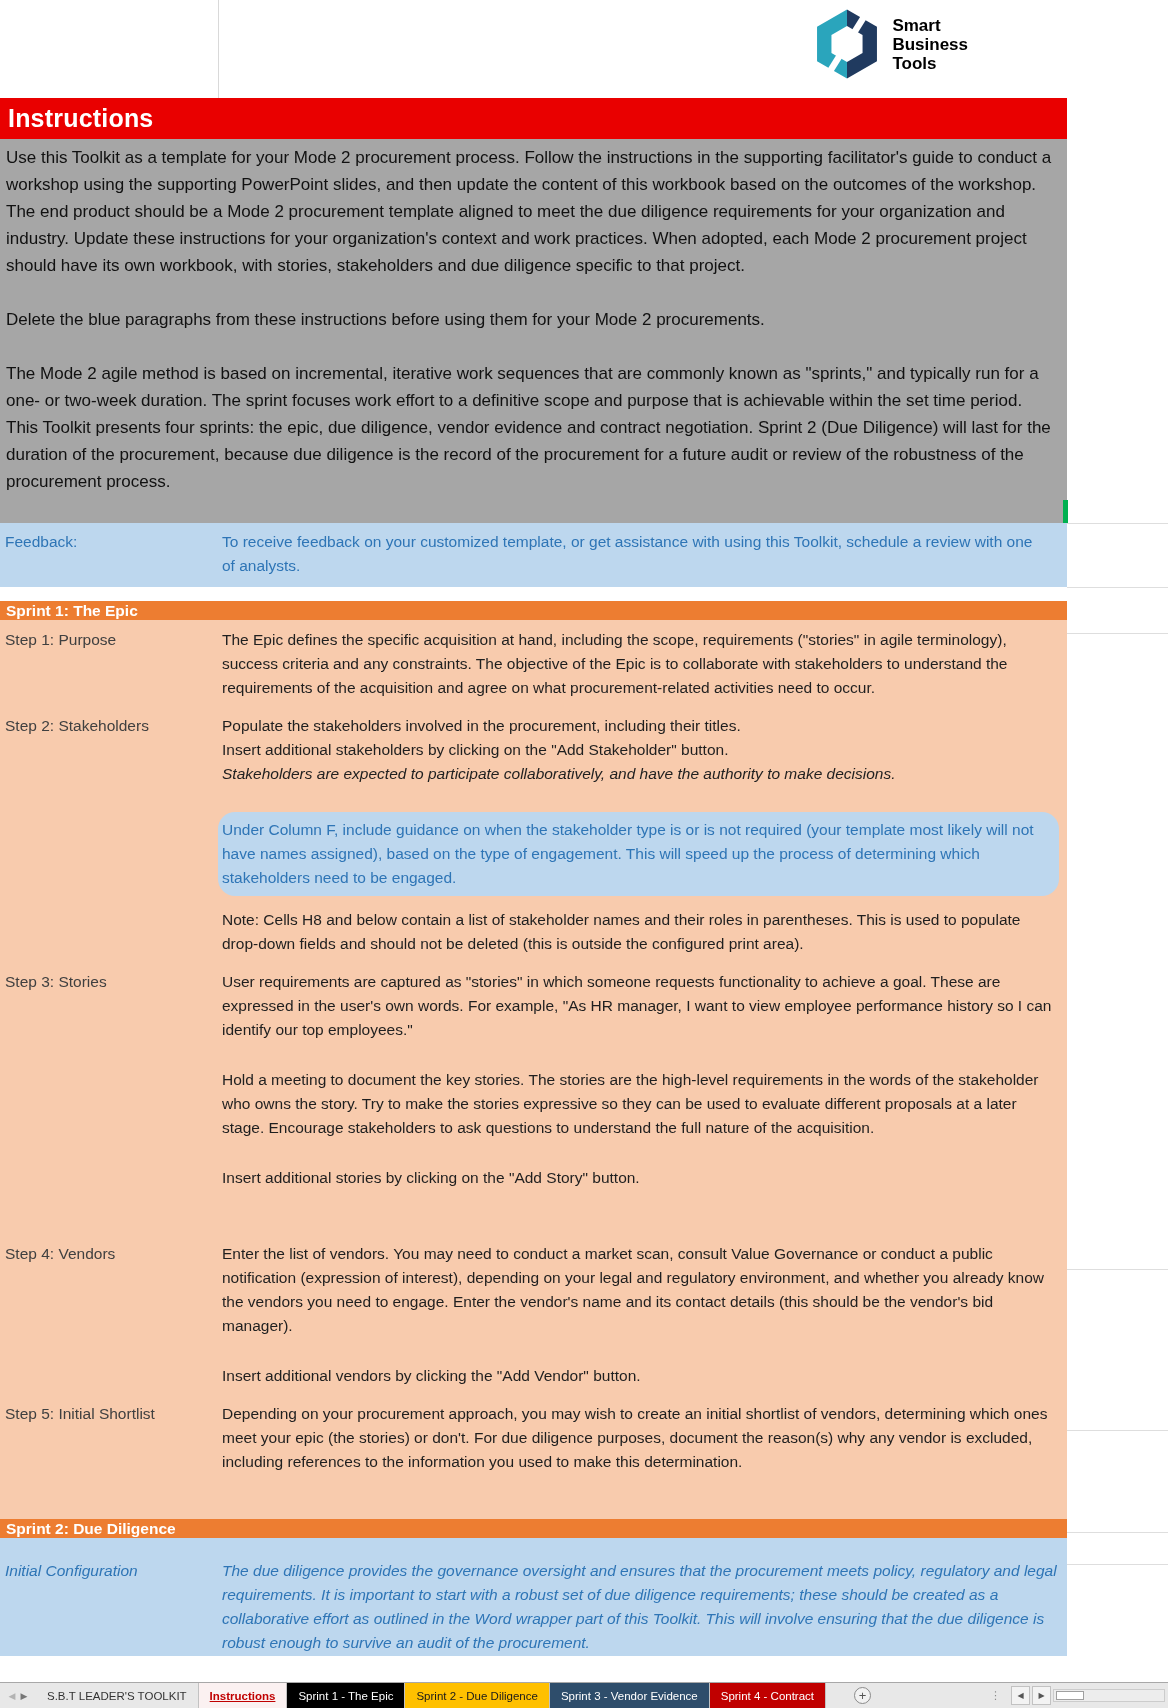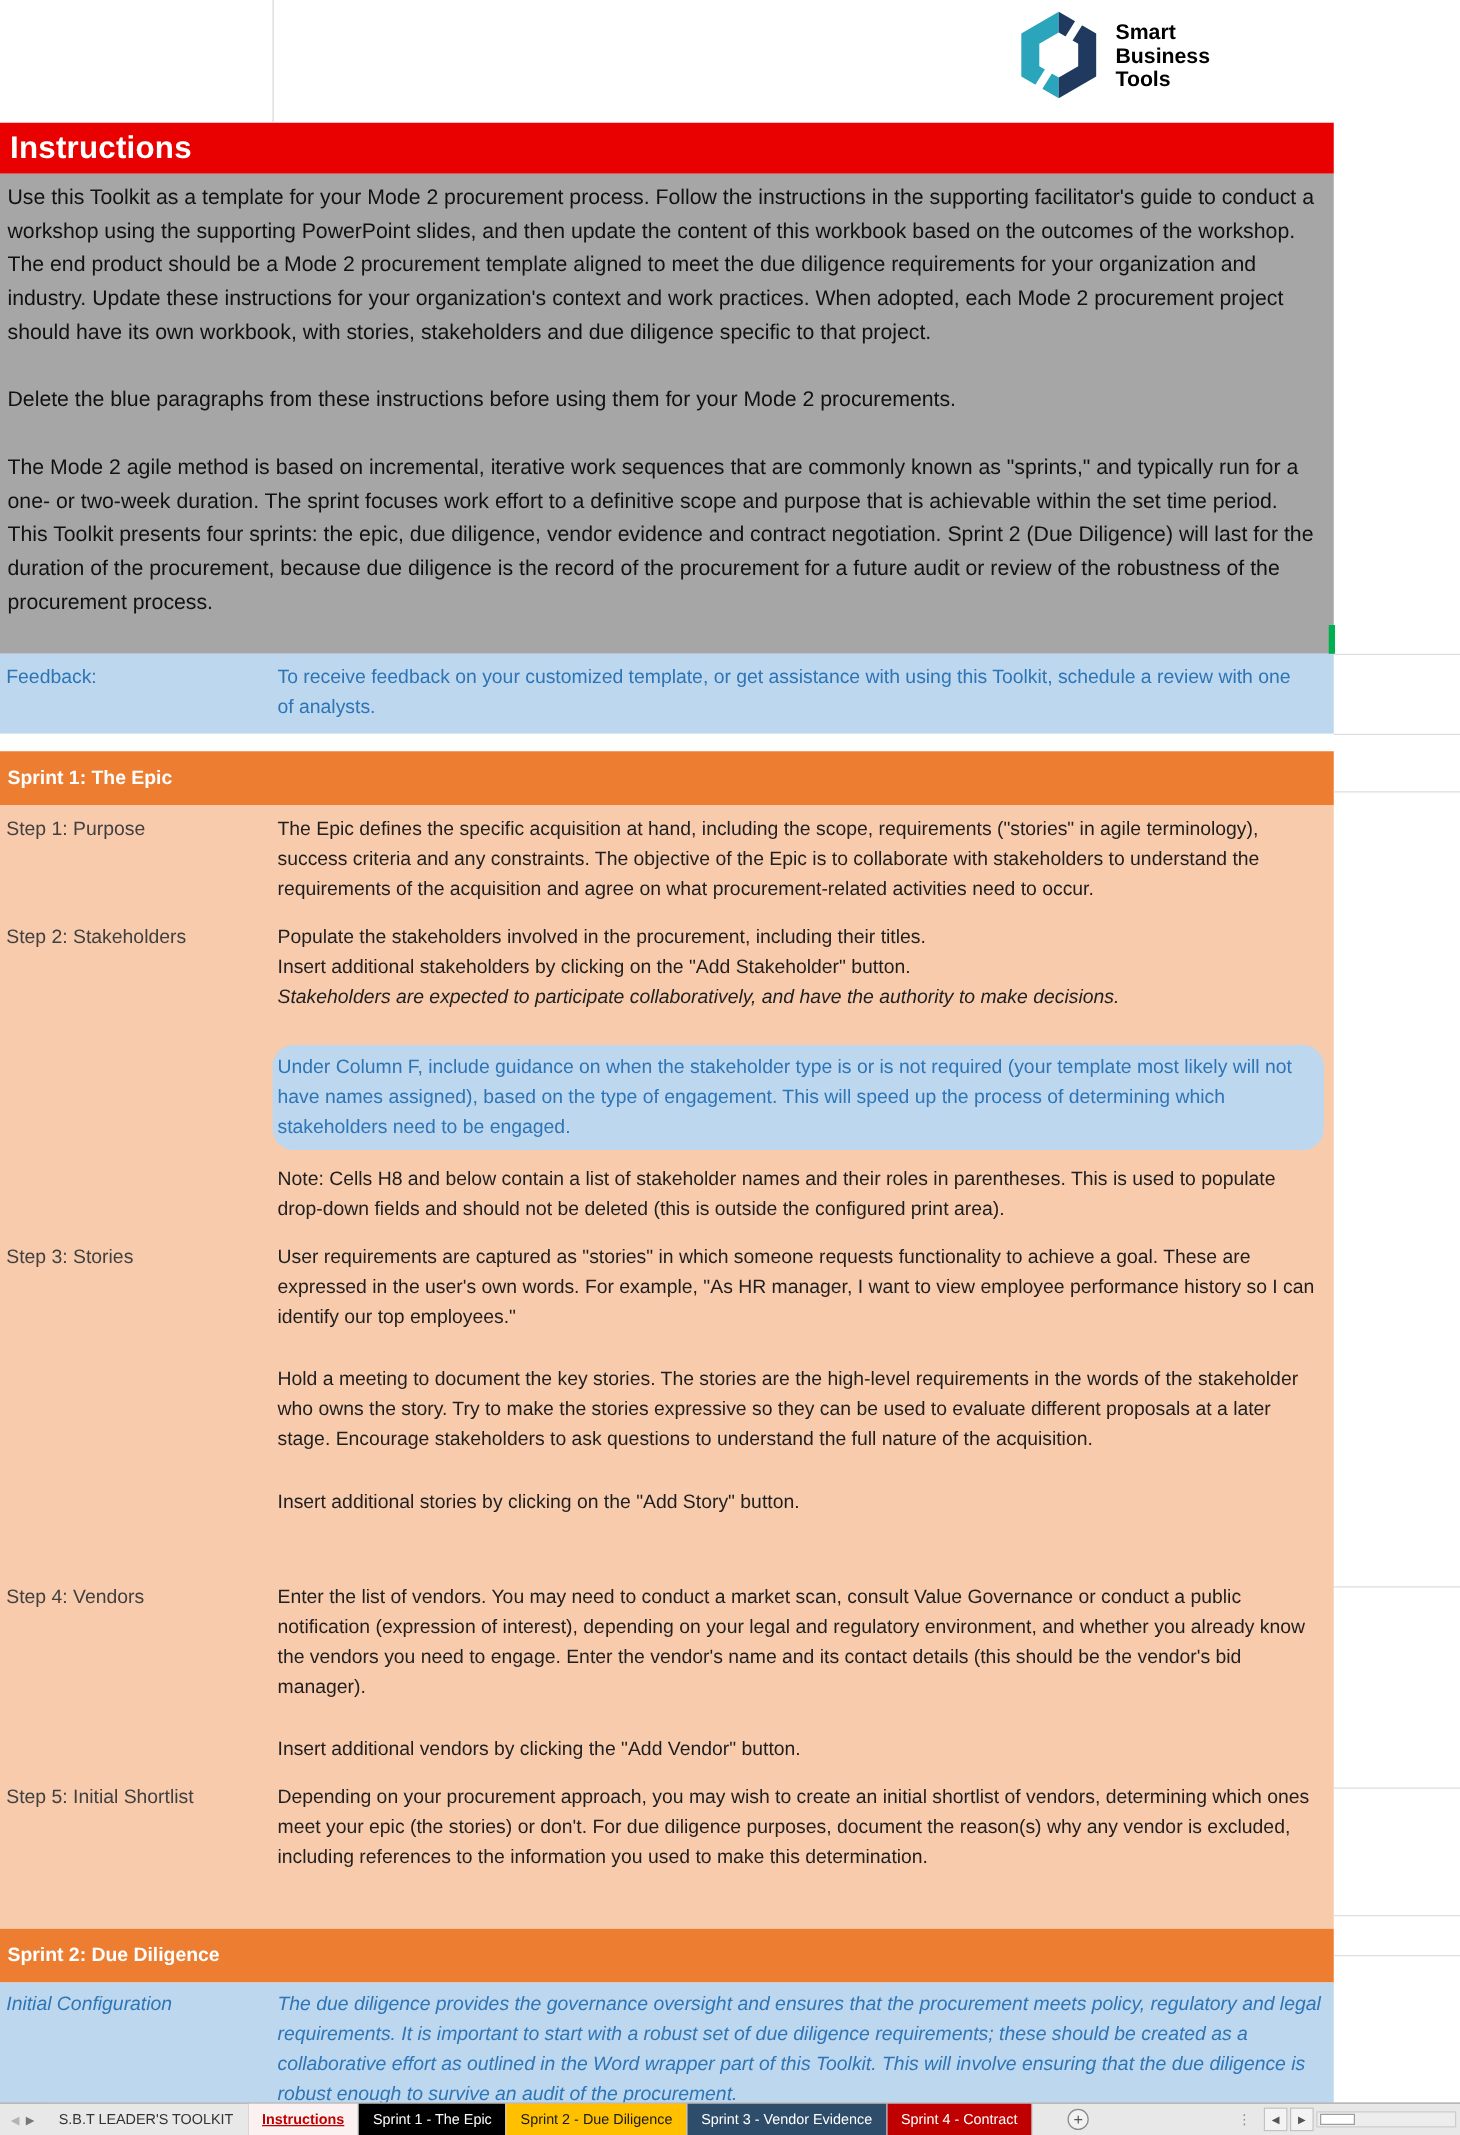--- a/index.html
+++ b/index.html
@@ -32,25 +32,25 @@
 
   
   .feedback-row { width:1067px; height:64px; background:var(--blue_fill); color:var(--blue_text);
                   display:flex; font-size:15.5px; line-height:24px; padding-top:7px; }
   .feedback-label { width:222px; padding-left:5px; flex-shrink:0; }
   .feedback-text { flex:1; padding-right:19px; }
 
   .row-spacer { width:1067px; height:14px; background:#fff; }
 
   
-  .sprint-bar { width:1067px; height:43px; background:var(--sprint_orange); color:#fff;
+  .sprint-bar { width:1067px; height:19px; background:var(--sprint_orange); color:#fff;
                 display:flex; align-items:center; padding-left:6px; font-weight:bold; font-size:15.5px; }
   .sprint-body { width:1067px; background:var(--step_peach); padding-top:8px; overflow:hidden; }
   .sprint-body.body-0 { height:899px; }
-  .sprint-body.body-1 { height:118px; background:var(--blue_fill); padding-top:6px; }
+  .sprint-body.body-1 { height:118px; background:var(--blue_fill); padding-top:21px; }
 
   .step-row { display:flex; margin-bottom:14px; }
   .body-1 .step-row { margin-bottom:0; }
   .step-row.empty { height:24px; margin-bottom:14px; }
   .step-label { width:222px; padding-left:5px; flex-shrink:0; font-size:15.5px;
                 line-height:24px; color:var(--label_text); }
   .step-label.italic-blue { font-style:italic; color:var(--blue_text); }
   .step-content { flex:1; padding-right:8px; }
   .block { font-size:15.5px; line-height:24px; color:var(--step_text); white-space:pre-line; }
   .block.gap { margin-top:26px; }

